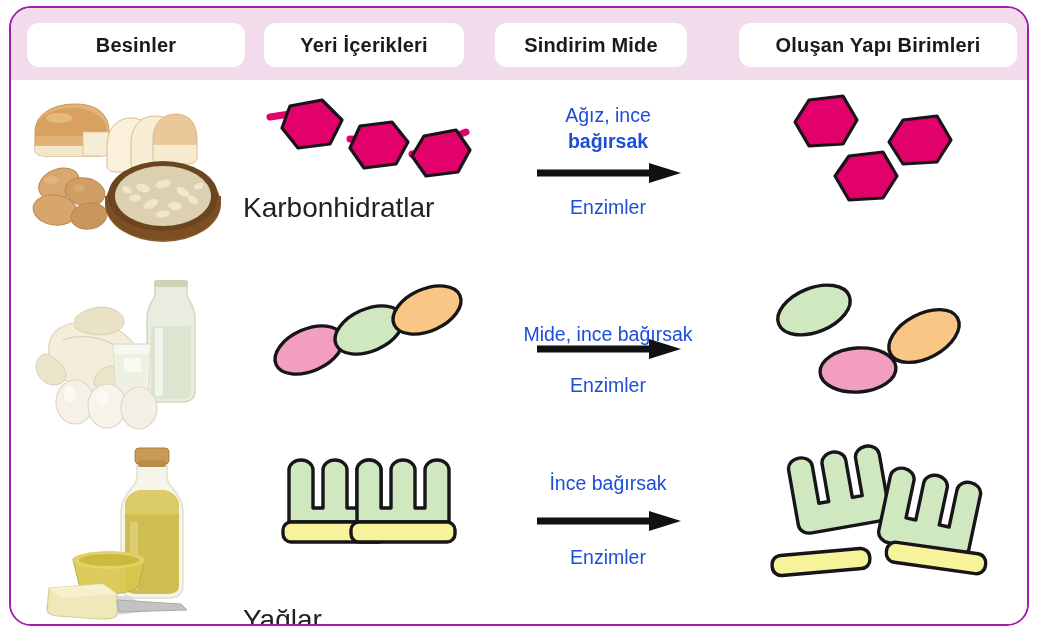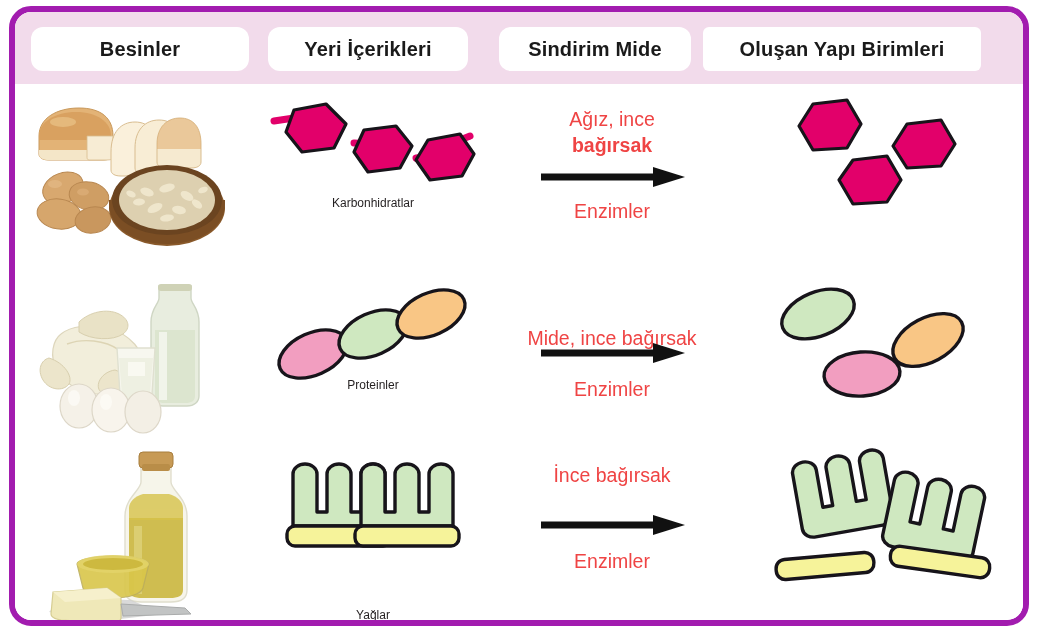--- a/index.html
+++ b/index.html
@@ -6,21 +6,21 @@
   body{
     width:1043px;height:639px;
     background:#ffffff;
     font-family:"Liberation Sans", sans-serif;
     overflow:hidden;
   }
   .frame{
     position:absolute;left:9px;top:6px;
     width:1020px;height:620px;
     box-sizing:border-box;
-    border:6px solid #a21caf;
+    border:2px solid #a21caf;
     border-radius:22px;
     background:#ffffff;
     overflow:hidden;
   }
   .header-band{
     position:absolute;left:0;top:0;width:100%;height:72px;
     background:#f2dbeb;
     box-sizing:border-box;
   }
   .tab{
@@ -30,48 +30,47 @@
     display:flex;align-items:center;justify-content:center;
     font-weight:bold;
     font-size:20px;
     color:#1a1a1a;
     letter-spacing:0.2px;
     white-space:nowrap;
   }
   .tab.t1{left:16px;width:218px;}
   .tab.t2{left:253px;width:200px;}
   .tab.t3{left:484px;width:192px;}
-  .tab.t4{left:688px;width:278px;border-radius:6px;}
+  .tab.t4{left:728px;width:278px;}
 
   .body-area{
     position:absolute;left:0;top:72px;width:100%;height:548px;
     background:#ffffff;
   }
   .row{
     position:absolute;left:0;width:100%;height:180px;
   }
   .row.r1{top:4px;}
   .row.r2{top:186px;}
   .row.r3{top:362px;}
 
   .cell{position:absolute;top:0;height:100%;}
   .c-food{left:4px;width:228px;}
   .c-mol{left:232px;width:252px;}
   .c-site{left:484px;width:226px;}
   .c-prod{left:710px;width:300px;}
 
   .caption{
     position:absolute;left:0;width:100%;
-    text-align:center;
-    font-size:12px;color:#231f20;
+    font-size:28px;color:#231f20;
   }
   .site-text{
     position:absolute;left:0;width:100%;
     text-align:center;
-    font-size:19.5px;color:#ef4444;
+    font-size:19.5px;color:#1d4ed8;
     line-height:1.35;
   }
   .arrow-wrap{position:absolute;left:0;width:100%;display:flex;justify-content:center;}
   svg{display:block;overflow:visible;}
   .photo{position:absolute;}
 </style>
 </head>
 <body>
 
 <div class="frame">
@@ -211,21 +210,20 @@
       <div class="cell c-mol">
         <div style="position:absolute;left:0;top:18px;width:100%;display:flex;justify-content:center;">
           <svg width="200" height="88" viewBox="0 0 200 88">
             <g stroke="#17141a" stroke-width="3.4">
               <ellipse cx="40" cy="66" rx="36" ry="21" transform="rotate(-24 40 66)" fill="#f29ec0"></ellipse>
               <ellipse cx="100" cy="46" rx="36" ry="21" transform="rotate(-24 100 46)" fill="#cfe8c0"></ellipse>
               <ellipse cx="158" cy="26" rx="36" ry="21" transform="rotate(-24 158 26)" fill="#f9c685"></ellipse>
             </g>
           </svg>
         </div>
-        <div class="caption" style="top:108px;">Proteinler</div>
       </div>
 
       <div class="cell c-site">
         <div class="site-text" style="top:32px;margin-top:23px;">Mide, ince bağırsak</div>
         <div class="arrow-wrap" style="top:72px;">
           <svg width="150" height="22" viewBox="0 0 150 22">
             <line x1="4" y1="11" x2="120" y2="11" stroke="#111" stroke-width="7"></line>
             <polygon points="116,1 148,11 116,21" fill="#111"></polygon>
           </svg>
         </div>
@@ -280,21 +278,21 @@
             <g stroke="#17141a" stroke-width="3.4" stroke-linejoin="round" stroke-linecap="round" transform="translate(68,0)">
               <path d="M10 16 C10 10 16 6 22 6 C28 6 34 10 34 16 L34 54 L44 54 L44 16 C44 10 50 6 56 6 C62 6 68 10 68 16 L68 54 L78 54 L78 16 C78 10 84 6 90 6 C96 6 102 10 102 16 L102 68 L10 68 Z" fill="#cfe8c0"></path>
               <rect x="4" y="68" width="104" height="20" rx="8" fill="#f6f39a"></rect>
             </g>
           </svg>
         </div>
         <div class="caption" style="top:118px;margin-top:44px;">Yağlar</div>
       </div>
 
       <div class="cell c-site">
-        <div class="site-text" style="top:16px;">İnce bağırsak</div>
+        <div class="site-text" style="top:28px;">İnce bağırsak</div>
         <div class="arrow-wrap" style="top:68px;">
           <svg width="150" height="22" viewBox="0 0 150 22">
             <line x1="4" y1="11" x2="120" y2="11" stroke="#111" stroke-width="7"></line>
             <polygon points="116,1 148,11 116,21" fill="#111"></polygon>
           </svg>
         </div>
         <div class="site-text" style="top:102px;">Enzimler</div>
       </div>
 
       <div class="cell c-prod">

